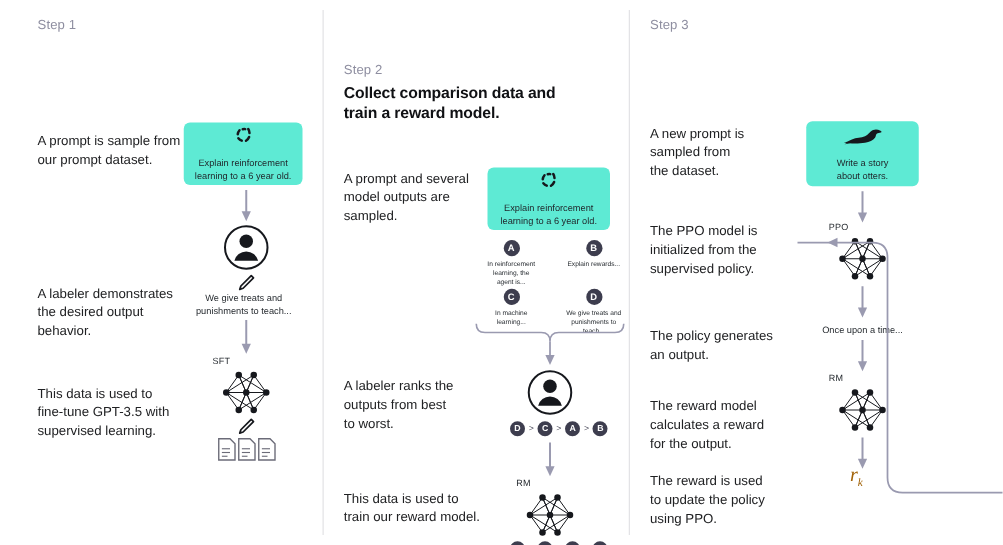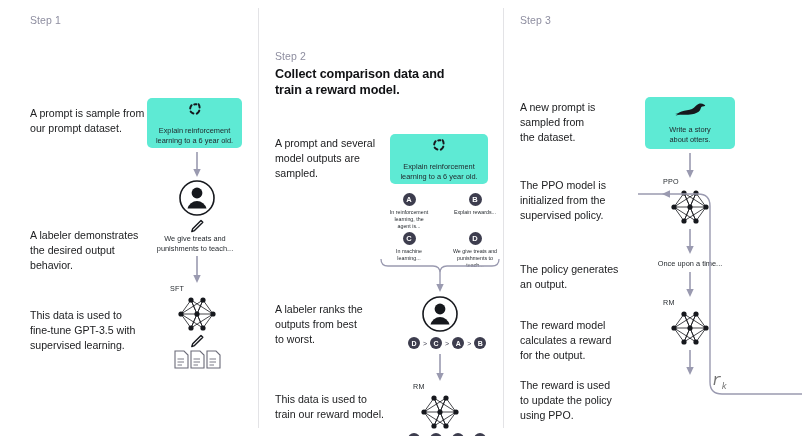--- a/index.html
+++ b/index.html
@@ -52,22 +52,22 @@
 
   .node-label{
     position:absolute;font-size:7.2px;color:#1f2429;
     letter-spacing:.2px;
   }
   .plain-text{
     position:absolute;font-size:7.4px;color:#1f2429;text-align:center;
     line-height:10px;white-space:pre-line;
   }
   .rk{
-    position:absolute;font-family:Liberation Mono, monospace;
-    font-style:italic;font-size:16px;color:#737373;margin-left:32px;
+    position:absolute;font-family:Liberation Serif, serif;
+    font-style:italic;font-size:16px;color:#a16207;
   }
   .rk sub{font-size:9px;font-style:italic;}
 
   svg{position:absolute;overflow:visible;}
 
   .opt{
     position:absolute;width:56px;text-align:center;
   }
   .opt .badge{
     display:inline-flex;align-items:center;justify-content:center;

